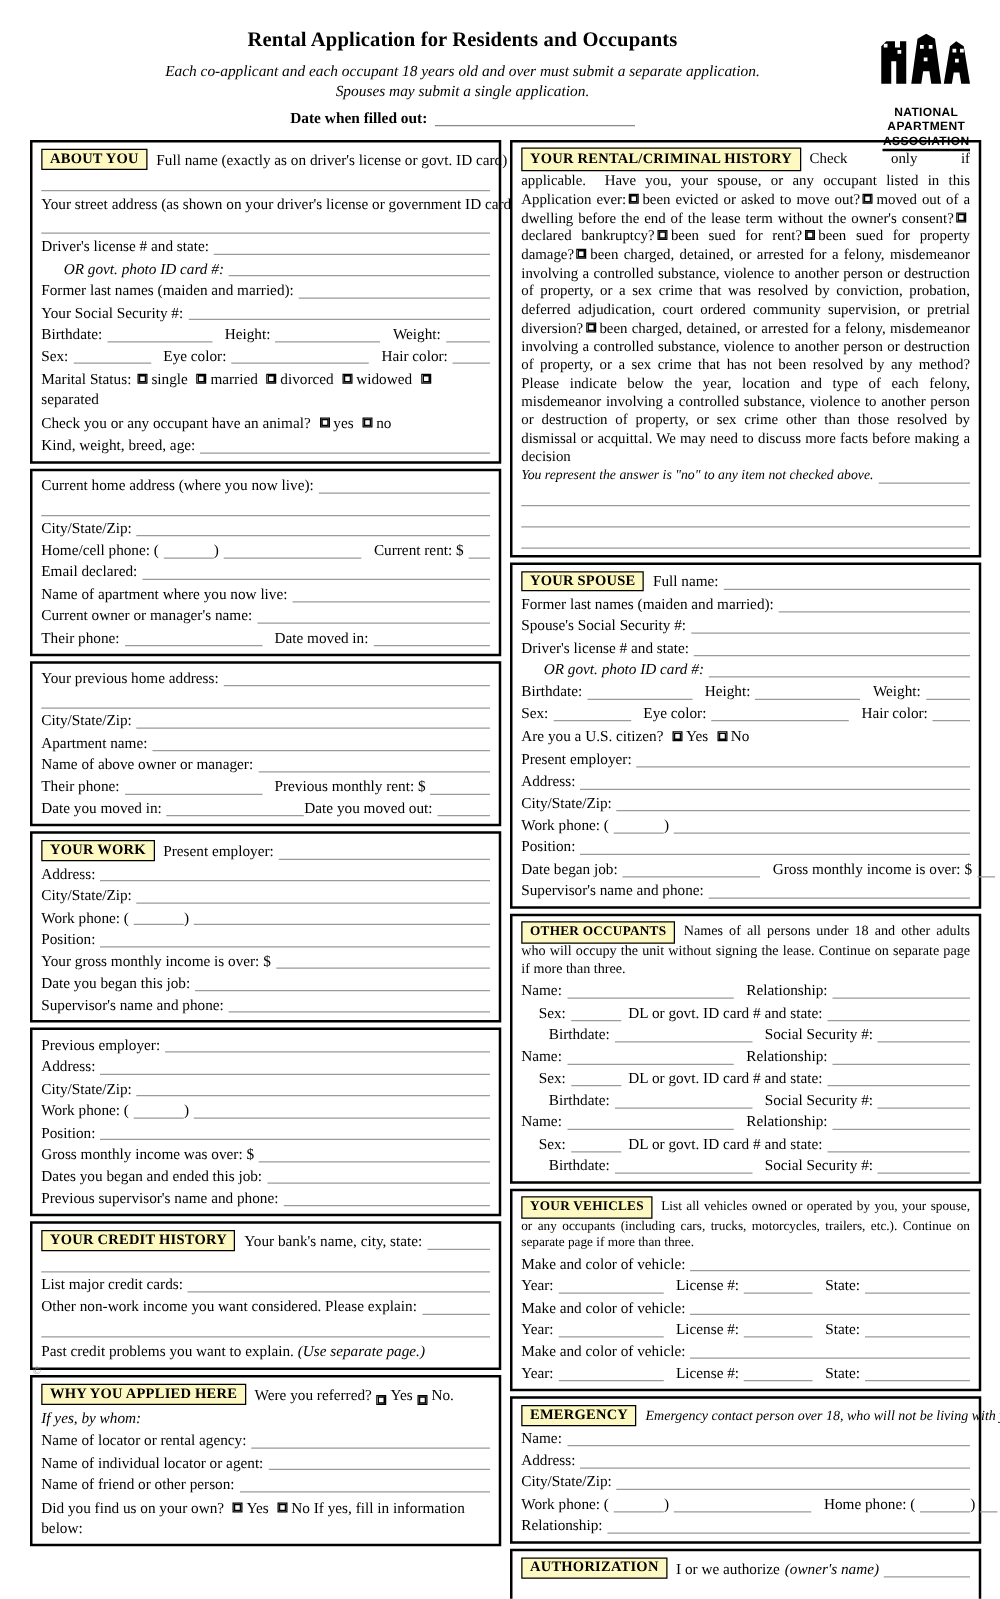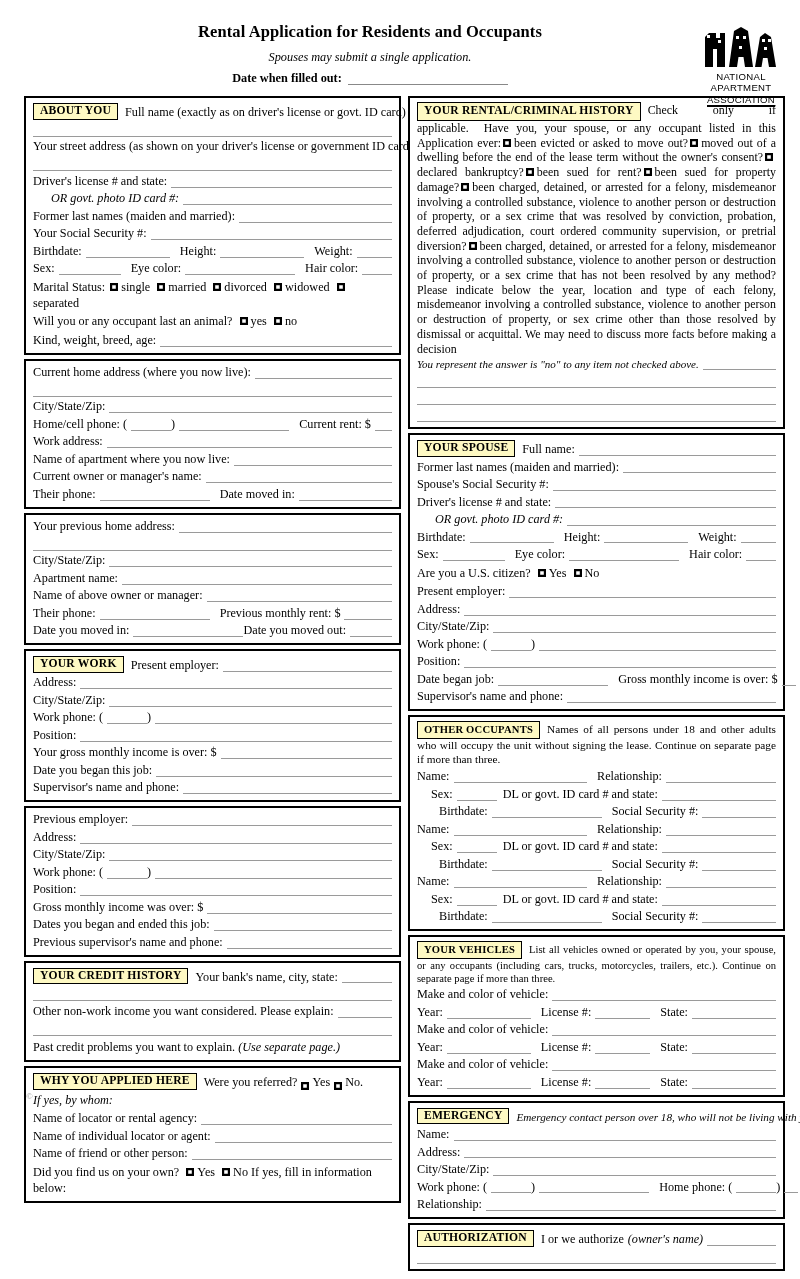--- a/index.html
+++ b/index.html
@@ -27,22 +27,22 @@
   .date-row {
     display:flex; justify-content:center; align-items:center;
     font-size:12.3px; font-weight:bold; padding-right:60px; margin-bottom:10px;
   }
   .date-row .dlabel { white-space:nowrap; }
   .date-row .dline { width:160px; border-bottom:1px solid #888; height:13px; margin-left:6px; }
 
   
   .logo { position:absolute; right:18px; top:27px; width:82px; text-align:center; }
   .logo .mark { display:block; margin:0 auto; }
-  .logo .words { font-family:"Liberation Sans", sans-serif; font-weight:normal;
-    font-size:9.6px; line-height:1.18; letter-spacing:.3px; margin-top:2px; }
+  .logo .words { font-family:"Liberation Sans", sans-serif; font-weight:bold;
+    font-size:9.6px; line-height:1.18; letter-spacing:.3px; margin-top:16px; }
   .logo .words span { display:block; }
   .logo .words .last { border-bottom:2px solid #000; display:inline-block; padding-bottom:0px;text-align:right;}
 
   
   .cols { display:flex; gap:7px; padding:0 22px 0 24px; }
   .col { width:50%; display:flex; flex-direction:column; }
 
   
   .box { border:2px solid #000; margin-bottom:4px; padding:4px 7px 5px 7px; background:#fff; }
 
@@ -87,20 +87,21 @@
   .copyright { position:absolute; left:26px; bottom:6px; font-size:9px; color:#999; }
 </style>
 </head>
 <body>
 
 <div class="page">
 
   <div class="header">
     <div class="doc-title">Rental Application for Residents and Occupants</div>
     <div class="doc-sub">
+      <div>Each co-applicant and each occupant 18 years old and over must submit a  separate application.</div>
       <div>Spouses may submit a single application.</div>
     </div>
     <div class="date-row">
       <span class="dlabel">Date when filled out:</span>
       <span class="dline"></span>
     </div>
 
     <div class="logo">
       <svg class="mark" width="76" height="42" viewBox="0 0 76 42">
         <g fill="#000">
@@ -180,21 +181,21 @@
         </div>
         <div class="inline-txt" style="margin-top:4px">
           <span>Marital Status:</span>
           <span class="cb"></span><span>single</span>
           <span class="cb inline"></span><span>married</span>
           <span class="cb inline"></span><span>divorced</span>
           <span class="cb inline"></span><span>widowed</span>
           <span class="cb inline"></span><span>separated</span>
         </div>
         <div class="inline-txt" style="margin-top:3px">
-          <span>Will you or any occupant last an animal?</span>
+          <span>Check you or any occupant have an animal?</span>
           <span class="cb inline"></span><span>yes</span>
           <span class="cb inline"></span><span>no</span>
         </div>
         <div class="row">
           <span class="lbl">Kind, weight, breed, age:</span>
           <span class="fill"></span>
         </div>
       </div>
 
       <div class="box">
@@ -210,21 +211,21 @@
         <div class="row">
           <span class="lbl paren">Home/cell phone: (</span>
           <span class="fill w-xs"></span>
           <span class="lbl">)</span>
           <span class="fill w-l"></span>
           <span class="gap"></span>
           <span class="lbl">Current rent: $</span>
           <span class="fill"></span>
         </div>
         <div class="row">
-          <span class="lbl">Work address:</span>
+          <span class="lbl">Email declared:</span>
           <span class="fill"></span>
         </div>
         <div class="row">
           <span class="lbl">Name of apartment where you now live:</span>
           <span class="fill"></span>
         </div>
         <div class="row">
           <span class="lbl">Current owner or manager's name:</span>
           <span class="fill"></span>
         </div>
@@ -345,20 +346,24 @@
         </div>
       </div>
 
       <div class="box">
         <div class="row">
           <span class="tag">YOUR CREDIT HISTORY</span>
           <span class="lbl">Your bank's name, city, state:</span>
           <span class="fill"></span>
         </div>
         <div class="fullline"></div>
+        <div class="row">
+          <span class="lbl">List major credit cards:</span>
+          <span class="fill"></span>
+        </div>
         <div class="row">
           <span class="lbl">Other non-work income you want considered. Please explain:</span>
           <span class="fill"></span>
         </div>
         <div class="fullline"></div>
         <div class="inline-txt" style="margin-top:4px">
           <span>Past credit problems you want to explain.</span>
           <span class="inline-txt it">(Use separate page.)</span>
         </div>
       </div>

